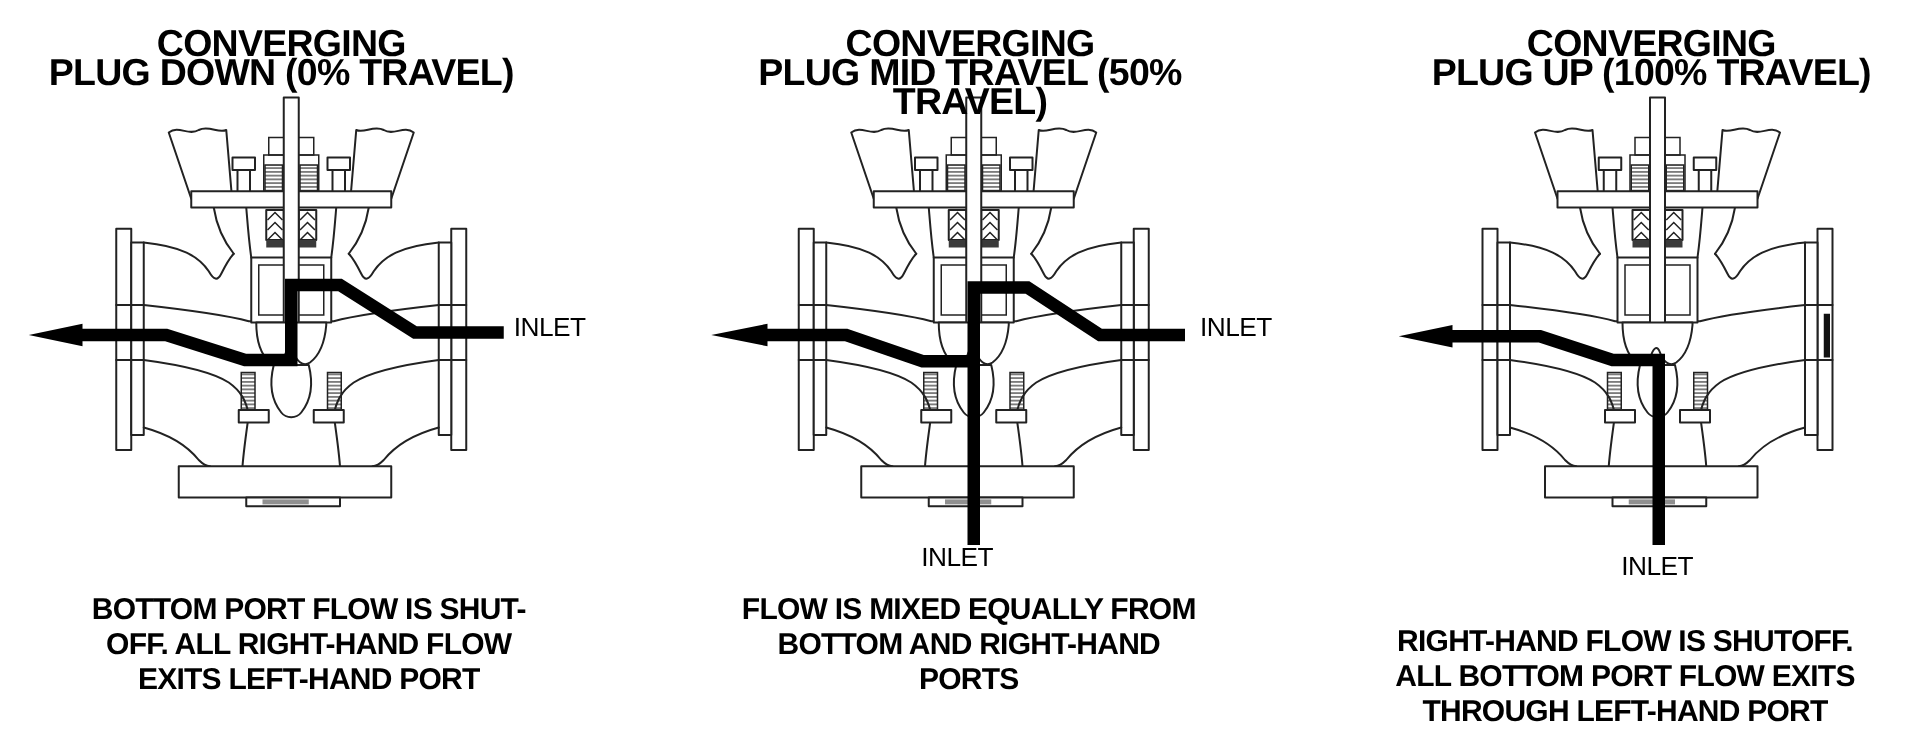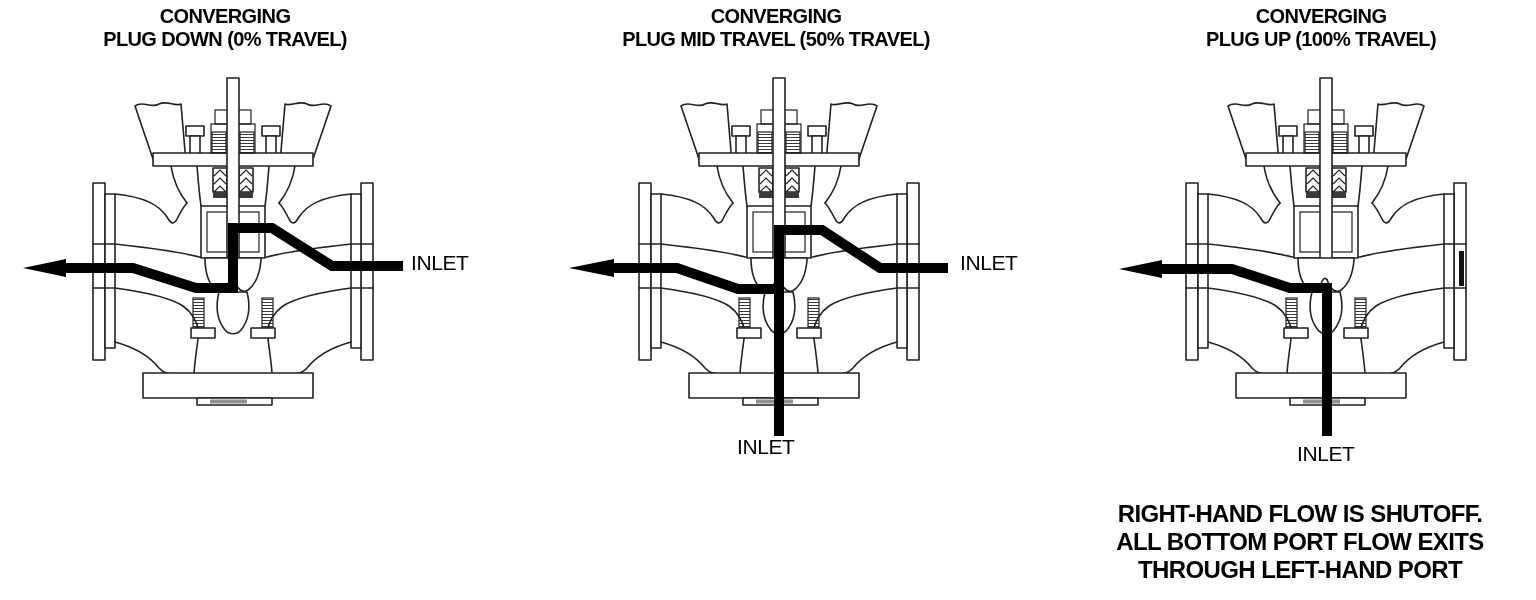--- a/index.html
+++ b/index.html
@@ -5,22 +5,22 @@
   html,body { margin:0; padding:0; background:#ffffff; }
   .page {
     position:relative; width:1536px; height:600px;
     background:#ffffff; overflow:hidden;
     font-family:"Liberation Sans", sans-serif;
     color:#000;
   }
   .diagram-svg { position:absolute; left:0; top:0; }
   .title {
     position:absolute; width:400px; text-align:center;
-    font-weight:bold; font-size:20px; line-height:23px;
-    letter-spacing:-0.6px; white-space:pre-line;
+    font-weight:bold; font-size:30px; line-height:23px;
+    letter-spacing:-0.6px; white-space:pre-line;margin-top:19px;
   }
   .caption {
     position:absolute; width:400px; text-align:center;
     font-weight:bold; font-size:24px; line-height:28px;
     letter-spacing:-0.6px; white-space:pre-line;
   }
   .inlet {
     position:absolute; font-weight:normal; font-size:21px; line-height:21px;
     letter-spacing:-0.4px;
   }
@@ -114,17 +114,23 @@
   <div class="title" style="left:576px; top:5px;">CONVERGING
 PLUG MID TRAVEL (50% TRAVEL)</div>
   <div class="title" style="left:1121px; top:5px;">CONVERGING
 PLUG UP (100% TRAVEL)</div>
 
   <span class="inlet" style="left:411px; top:252px;">INLET</span>
   <span class="inlet" style="left:960px; top:252px;">INLET</span>
   <span class="inlet" style="left:737px; top:436px;">INLET</span>
   <span class="inlet" style="left:1297px; top:443px;">INLET</span>
 
+  <div class="caption" style="left:47px; top:474px;">BOTTOM PORT FLOW IS SHUT-
+OFF. ALL RIGHT-HAND FLOW
+EXITS LEFT-HAND PORT</div>
+  <div class="caption" style="left:575px; top:474px;">FLOW IS MIXED EQUALLY FROM
+BOTTOM AND RIGHT-HAND
+PORTS</div>
   <div class="caption" style="left:1100px; top:500px;">RIGHT-HAND FLOW IS SHUTOFF.
 ALL BOTTOM PORT FLOW EXITS
 THROUGH LEFT-HAND PORT</div>
 
 </div>
 
 </body></html>

